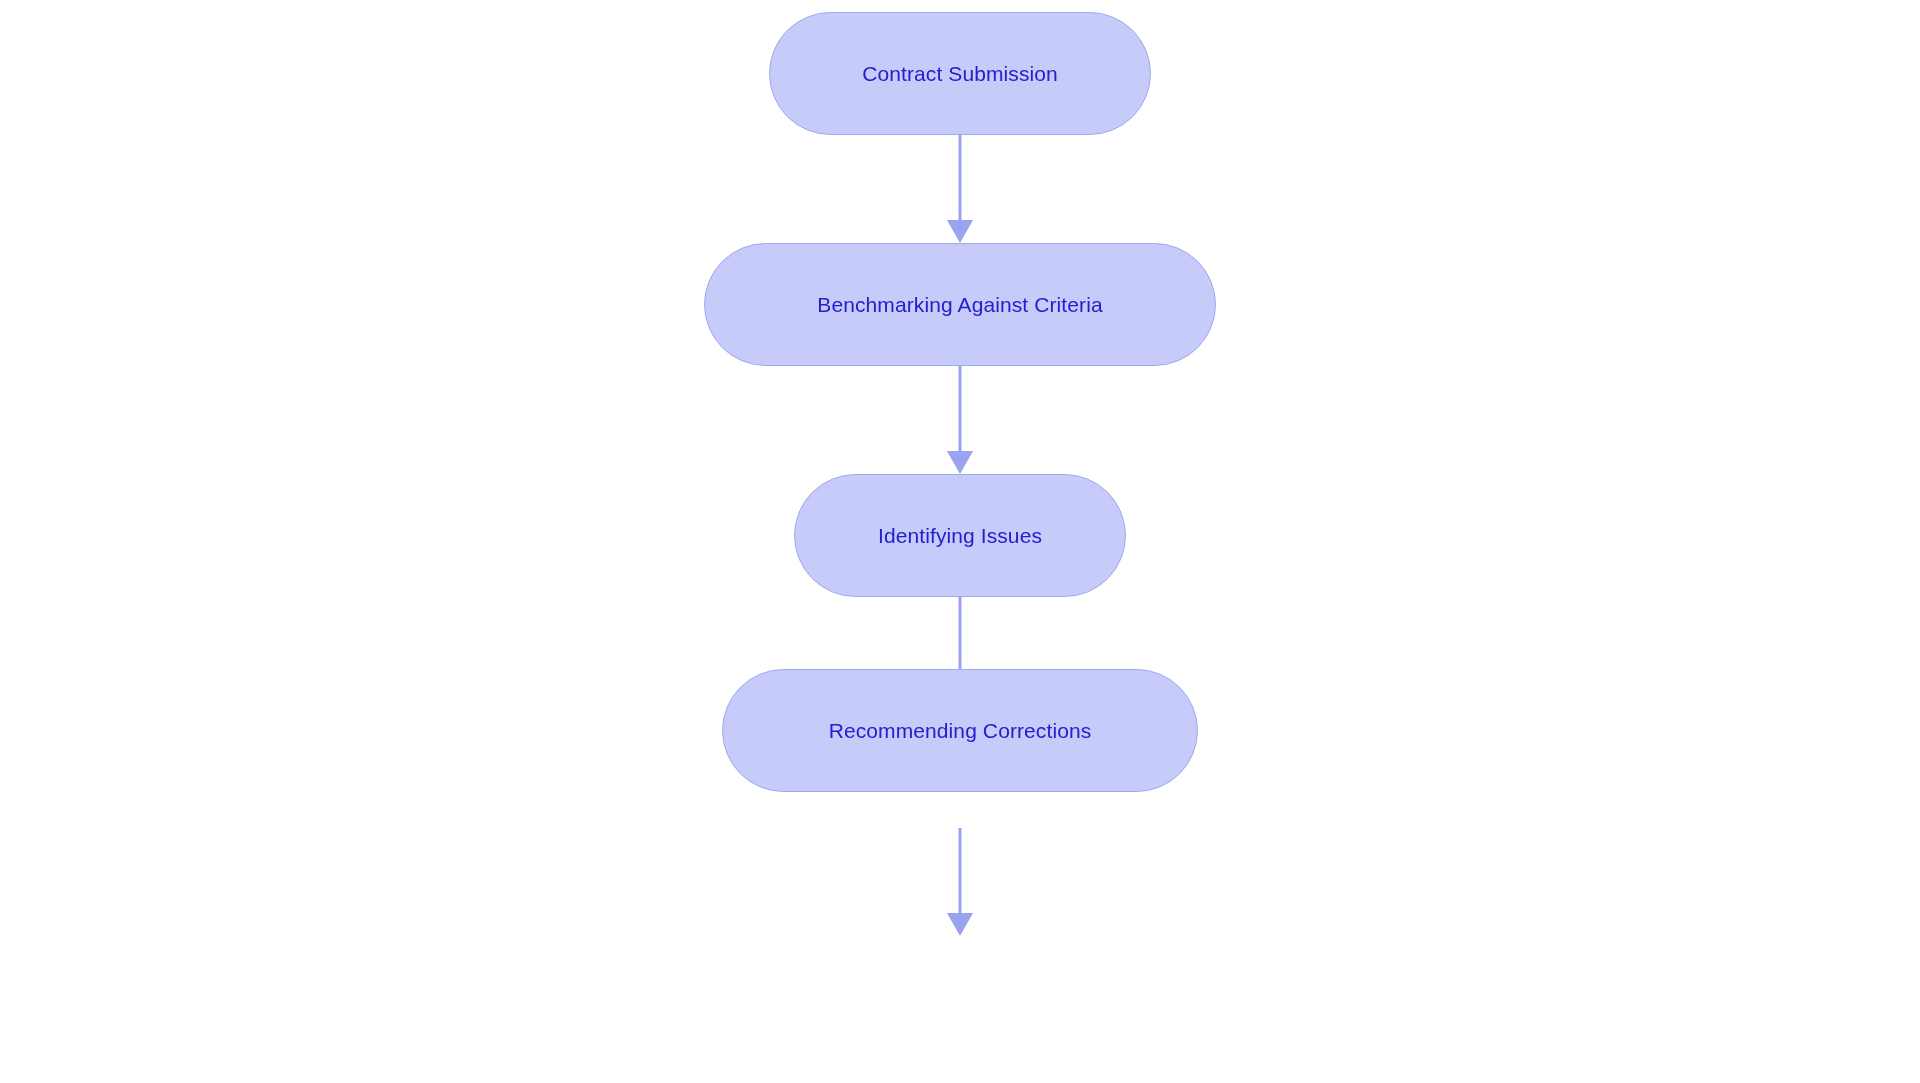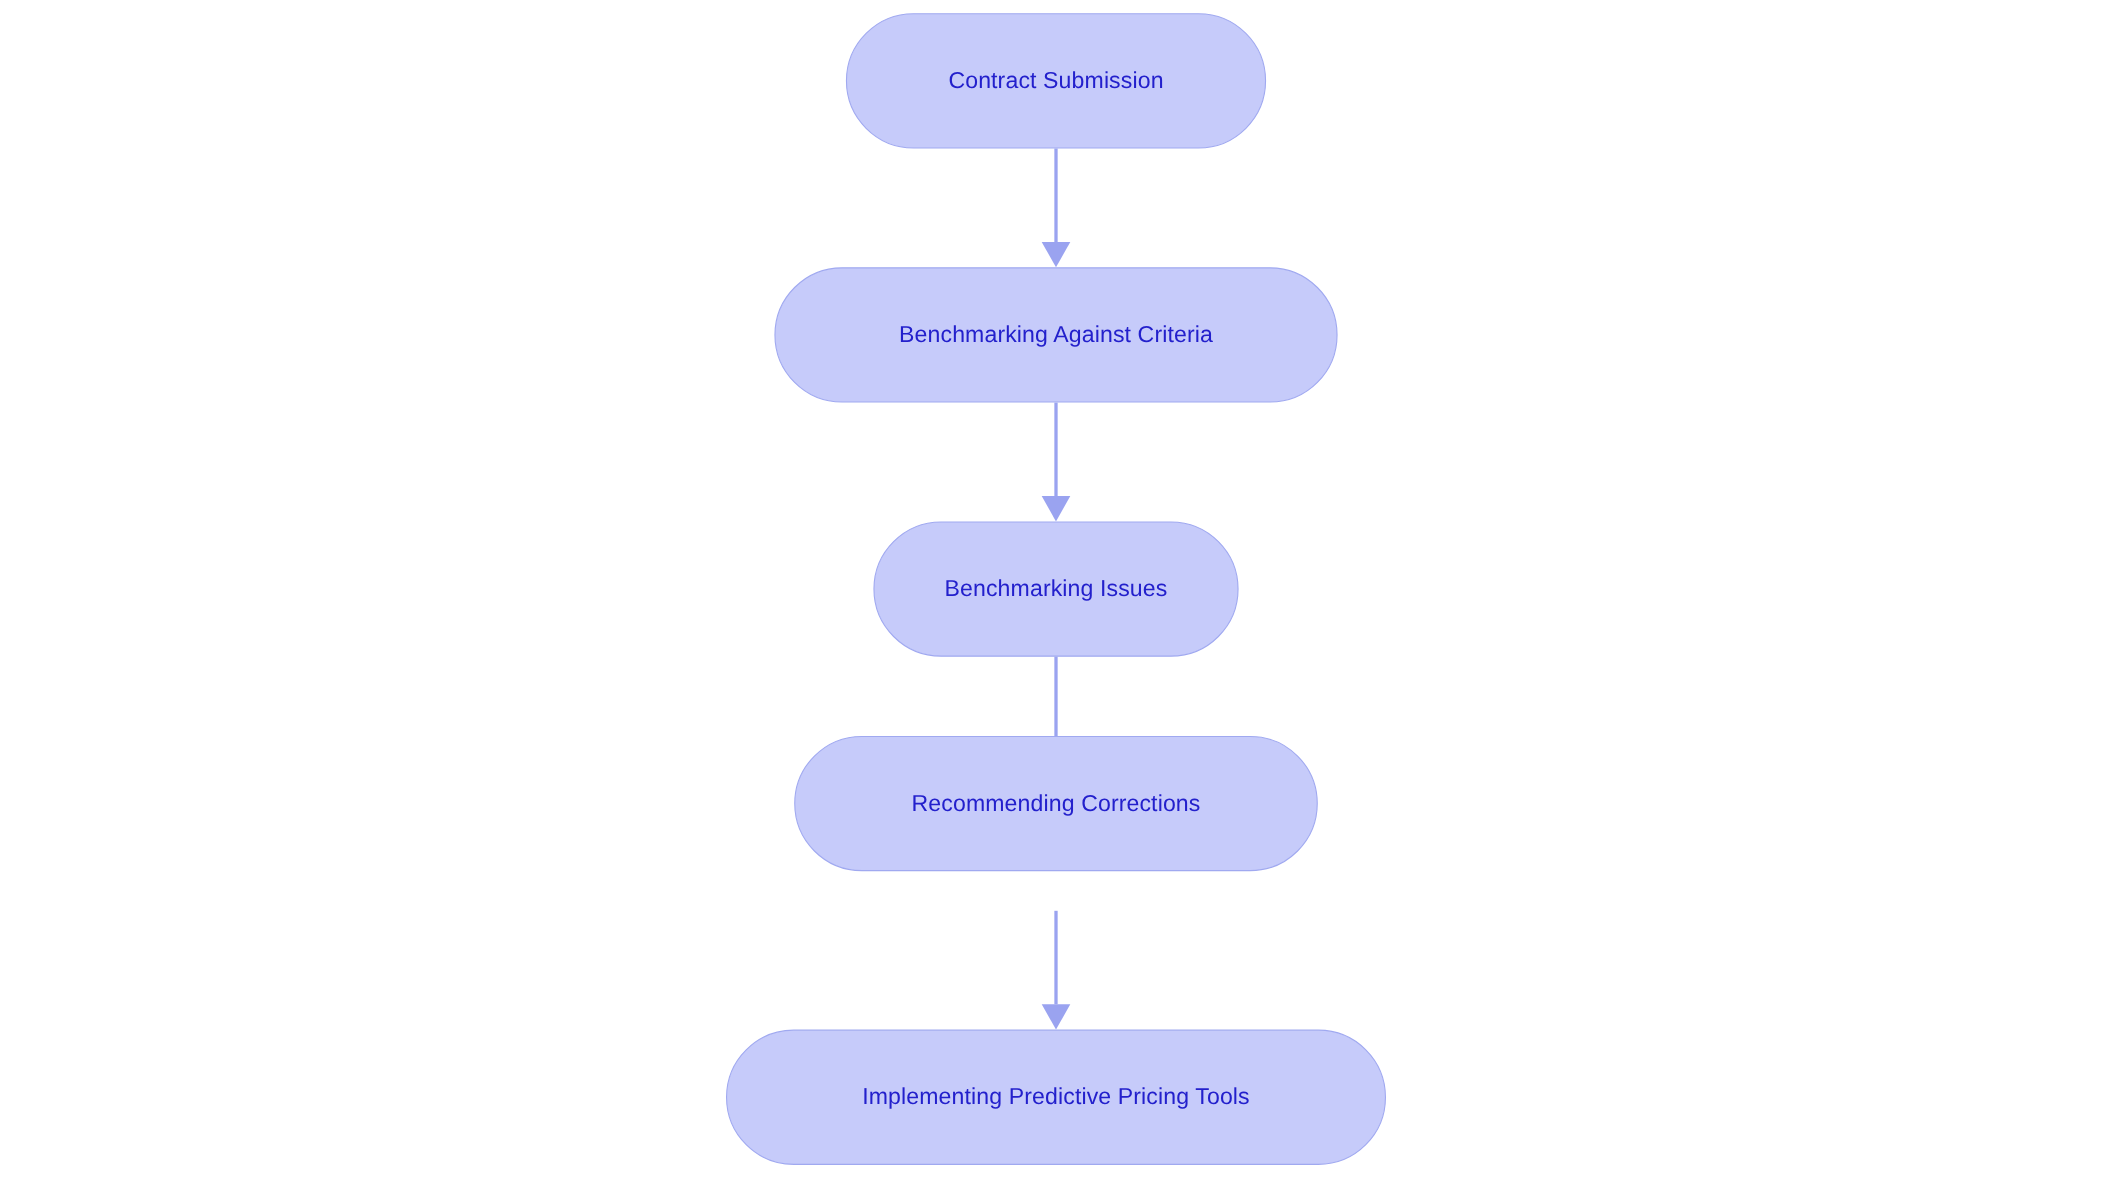--- a/index.html
+++ b/index.html
@@ -104,34 +104,31 @@
   <div class="node node-2">
     <span class="node-label">Benchmarking Against Criteria</span>
   </div>
 
   <div class="connector connector-2">
     <span class="conn-line"></span>
     <span class="conn-head"></span>
   </div>
 
   <div class="node node-3">
-    <span class="node-label">Benchmarking Issues</span>
+    <span class="node-label">Identifying Issues</span>
   </div>
 
   <div class="connector connector-3">
     <span class="conn-line"></span>
     <span class="conn-head"></span>
   </div>
 
   <div class="node node-4">
     <span class="node-label">Recommending Corrections</span>
   </div>
 
   <div class="connector connector-4">
     <span class="conn-line"></span>
     <span class="conn-head"></span>
   </div>
 
-  <div class="node node-5">
-    <span class="node-label">Implementing Predictive Pricing Tools</span>
-  </div>
 
 </div>
 
 </body></html>

